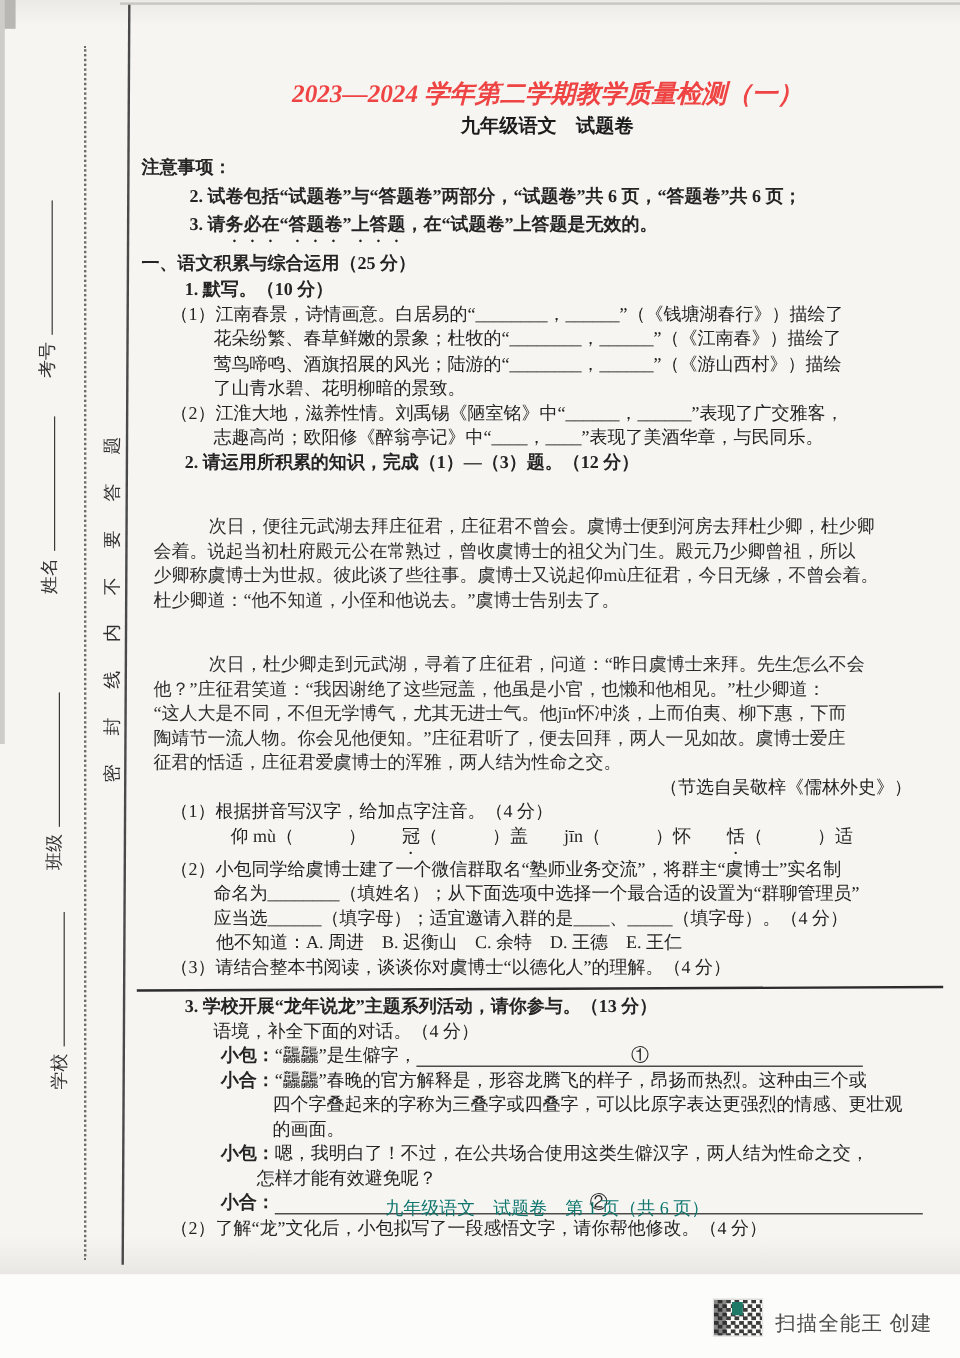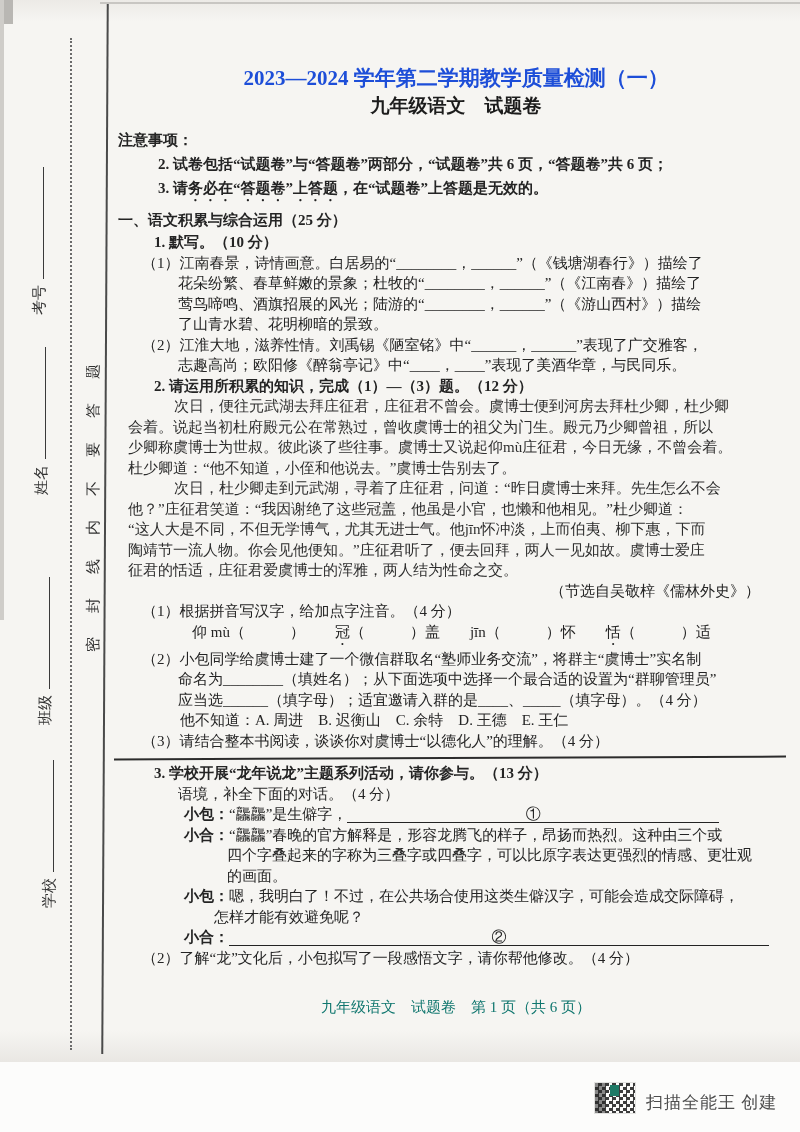--- a/index.html
+++ b/index.html
@@ -29,30 +29,30 @@
   }
   .fline { display:inline-block; width:112px; border-bottom:1.6px solid #3a3a3a; height:14px; margin-left:6px; }
   .vseal {
     position:absolute; white-space:nowrap;
     transform:rotate(-90deg); transform-origin:0 0;
     font-size:15px; letter-spacing:24px; color:#2f2f2f;
   }
 
   
   .content { position:absolute; left:118px; top:58px; width:676px; font-size:15px; line-height:20.5px; }
-  .title    { text-align:center; font-size:21px; font-weight:bold; line-height:28px; margin-top:6px; color:#1d4ed8; }
-  .subtitle { text-align:center; font-size:19px; font-weight:bold; line-height:28px; color:#1c1c1c; }
+  .title    { text-align:center; font-size:21px; font-weight:bold; line-height:28px; margin-top:6px; color:#ef4444;font-style:italic; }
+  .subtitle { text-align:center; font-size:16px; font-weight:bold; line-height:28px; color:#1c1c1c; }
   .notice-h { margin-top:8px; font-weight:bold; line-height:24px; }
   .l-notice { padding-left:40px; font-weight:bold; line-height:24px; }
   .l-sec    { font-weight:bold; line-height:24px; margin-top:3px; }
   .l-q      { padding-left:36px; font-weight:bold; }
   .l-sub    { padding-left:24px; }
   .l-subc   { padding-left:60px; }
   .l-pass   { padding-left:10px; color:#2e2e2e; }
-  .l-passi  { padding-left:56px; color:#2e2e2e; }
+  .l-passi  { padding-left:56px; color:#2e2e2e;margin-top:33px; }
   .l-attr   { text-align:right; padding-right:34px; }
   .l-pinyin { padding-left:74px; }
   .l-opts   { padding-left:62px; }
   .l-dlg    { padding-left:66px; }
   .l-dlgc   { padding-left:109px; }
   .l-dlgc2  { padding-left:96px; }
   .spk { font-weight:bold; }
   .emph {
     -webkit-text-emphasis:filled dot #222; -webkit-text-emphasis-position:under right;
     text-emphasis:filled dot #222; text-emphasis-position:under right;
@@ -148,21 +148,21 @@
 
   <div class="sep"></div>
 
   <div class="l-q">3. 学校开展“龙年说龙”主题系列活动，请你参与。（13 分）</div>
   <div class="l-subc">语境，补全下面的对话。（4 分）</div>
 
   <div class="l-dlg"><span class="spk">小包：</span><span>“龘龘”是生僻字，</span><span class="ansline w1">①</span></div>
   <div class="l-dlg"><span class="spk">小合：</span><span>“龘龘”春晚的官方解释是，形容龙腾飞的样子，昂扬而热烈。这种由三个或</span></div>
   <div class="l-dlgc">四个字叠起来的字称为三叠字或四叠字，可以比原字表达更强烈的情感、更壮观</div>
   <div class="l-dlgc">的画面。</div>
-  <div class="l-dlg"><span class="spk">小包：</span><span>嗯，我明白了！不过，在公共场合使用这类生僻汉字，可能会造成交际障碍，</span></div>
+  <div class="l-dlg"><span class="spk">小包：</span><span>嗯，我明白了！不过，在公共场合使用这类生僻汉字，两人结为性命之交，</span></div>
   <div class="l-dlgc2">怎样才能有效避免呢？</div>
   <div class="l-dlg"><span class="spk">小合：</span><span class="ansline w2">②</span></div>
 
   <div class="l-sub">（2）了解“龙”文化后，小包拟写了一段感悟文字，请你帮他修改。（4 分）</div>
 </div>
 
 <div class="footer">九年级语文　试题卷　第 1 页（共 6 页）</div>
 
 <div class="watermark">
   <div class="qr">

